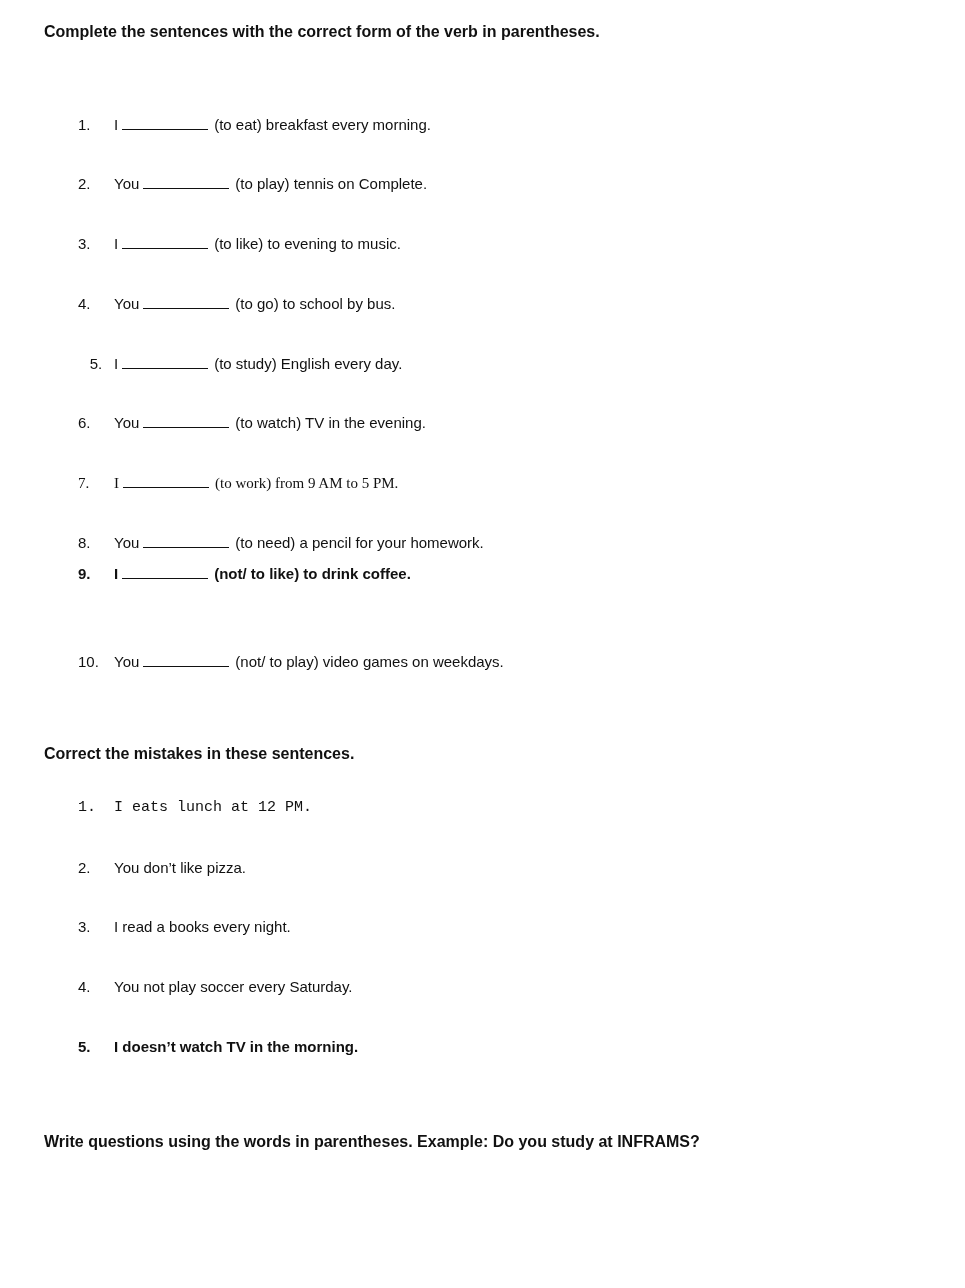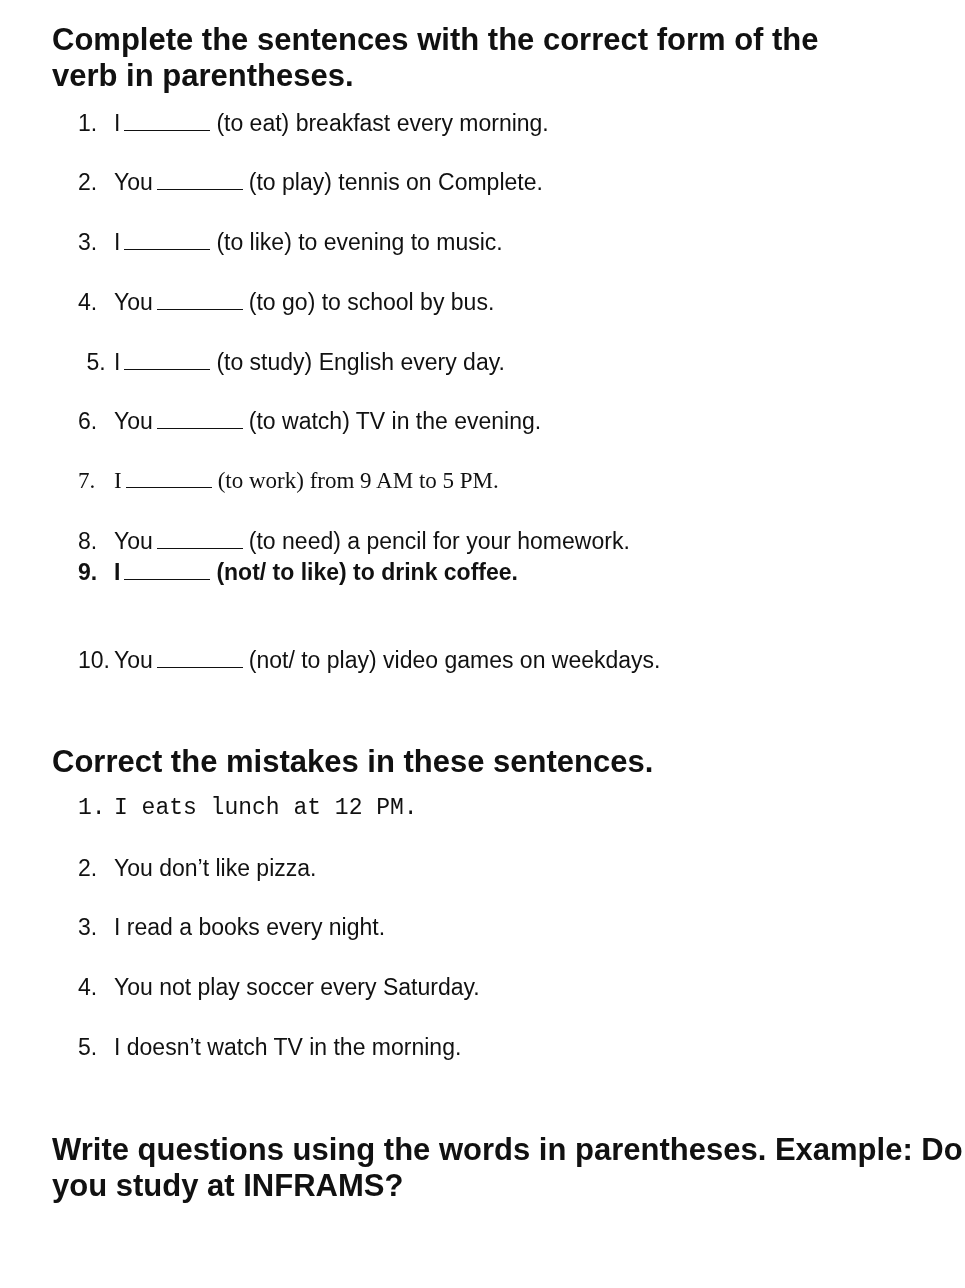--- a/index.html
+++ b/index.html
@@ -1,19 +1,19 @@
 <!DOCTYPE html>
 <html><head>
 <meta charset="utf-8">
 <style>
   html, body { margin: 0; padding: 0; background: #ffffff; }
   body { width: 965px; height: 1288px; position: relative; overflow: hidden;
          font-family: "Liberation Sans", sans-serif; color: #111111; }
-  .heading { position: absolute; left: 40px; font-weight: bold; font-size: 31px; line-height: 36px; margin: 12px; }
-  .item { position: absolute; left: 78px; font-size: 23px; line-height: 24px; white-space: nowrap; }
+  .heading { position: absolute; left: 40px; font-weight: bold; font-size: 16px; line-height: 36px; margin: 4px; }
+  .item { position: absolute; left: 78px; font-size: 15px; line-height: 24px; white-space: nowrap; }
   .num { display: inline-block; width: 36px; }
   .blank { display: inline-block; width: 86px; border-bottom: 1.5px solid #111; height: 18px; vertical-align: baseline; margin: 0 6px 0 4px; }
 </style>
 </head>
 <body>
 
 <h2 class="heading" style="top:10px; width:800px;">Complete the sentences with the correct form of the verb in parentheses.</h2>
 
 <div id="s1">
     <div class="item" style="top: 111px;"><span class="num">1.</span><span>I</span><span class="blank"></span><span>(to eat) breakfast every morning.</span></div>
@@ -28,16 +28,16 @@
     <div class="item" style="top: 648px;"><span class="num">10.</span><span>You</span><span class="blank"></span><span>(not/ to play) video games on weekdays.</span></div>
   </div>
 
 <h2 class="heading" style="top:732px;">Correct the mistakes in these sentences.</h2>
 
 <div id="s2">
     <div class="item" style="top: 796px; font-family: Liberation Mono, monospace;"><span class="num">1.</span><span>I eats lunch at 12 PM.</span></div>
     <div class="item" style="top: 856px;"><span class="num">2.</span><span>You don’t like pizza.</span></div>
     <div class="item" style="top: 915px;"><span class="num">3.</span><span>I read a books every night.</span></div>
     <div class="item" style="top: 975px;"><span class="num">4.</span><span>You not play soccer every Saturday.</span></div>
-    <div class="item" style="top: 1035px;"><span class="num">5.</span><span>I doesn’t watch TV in the morning.</span></div>
+    <div class="item" style="top: 1035px; font-weight: bold;"><span class="num">5.</span><span>I doesn’t watch TV in the morning.</span></div>
   </div>
 
 <h2 class="heading" style="top:1120px; width:925px;">Write questions using the words in parentheses. Example: Do you study at INFRAMS?</h2>
 
 </body></html>

